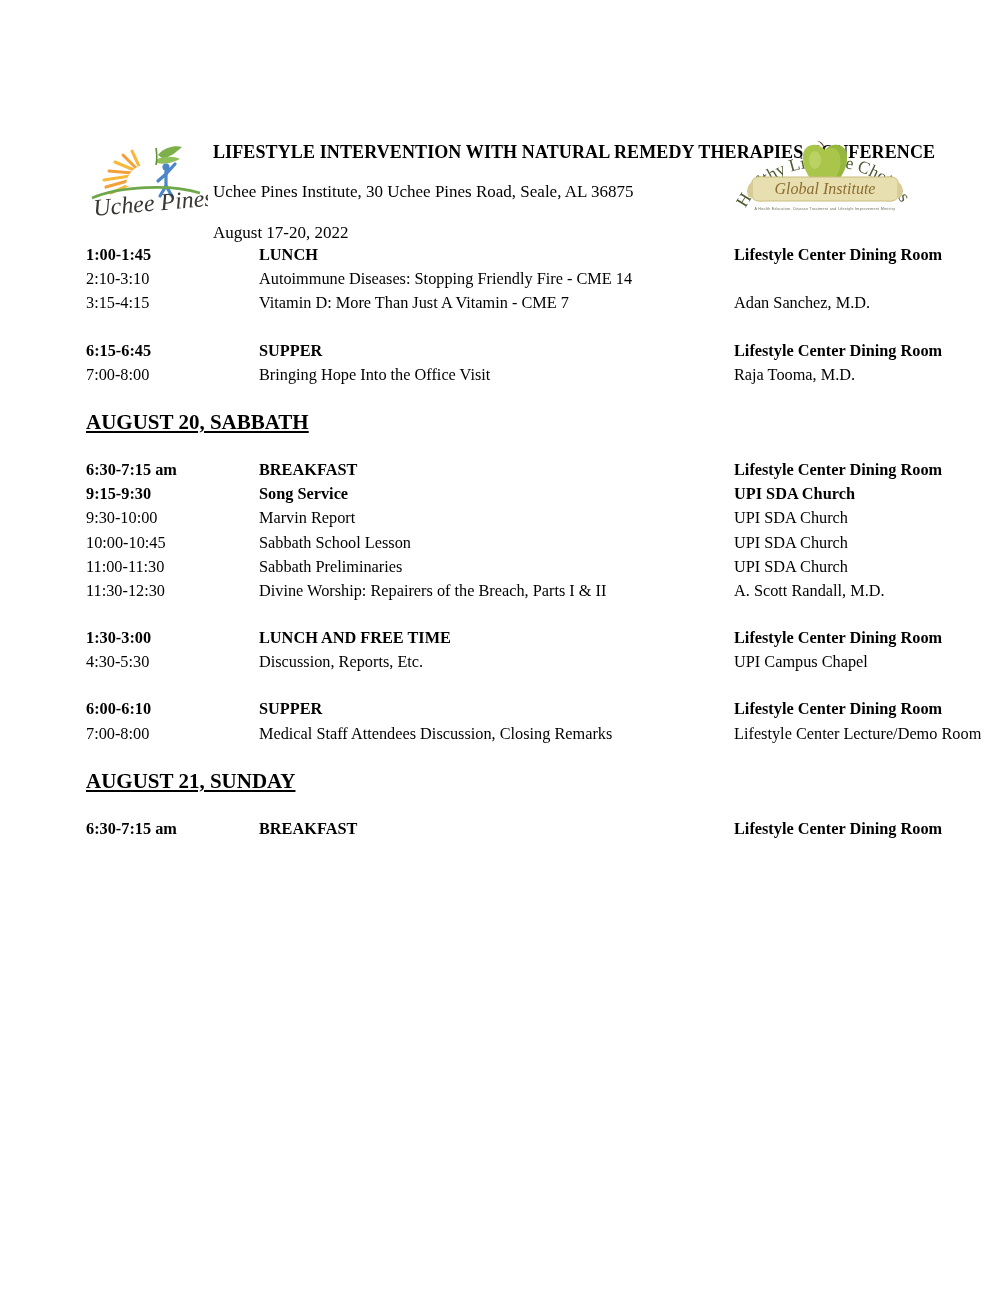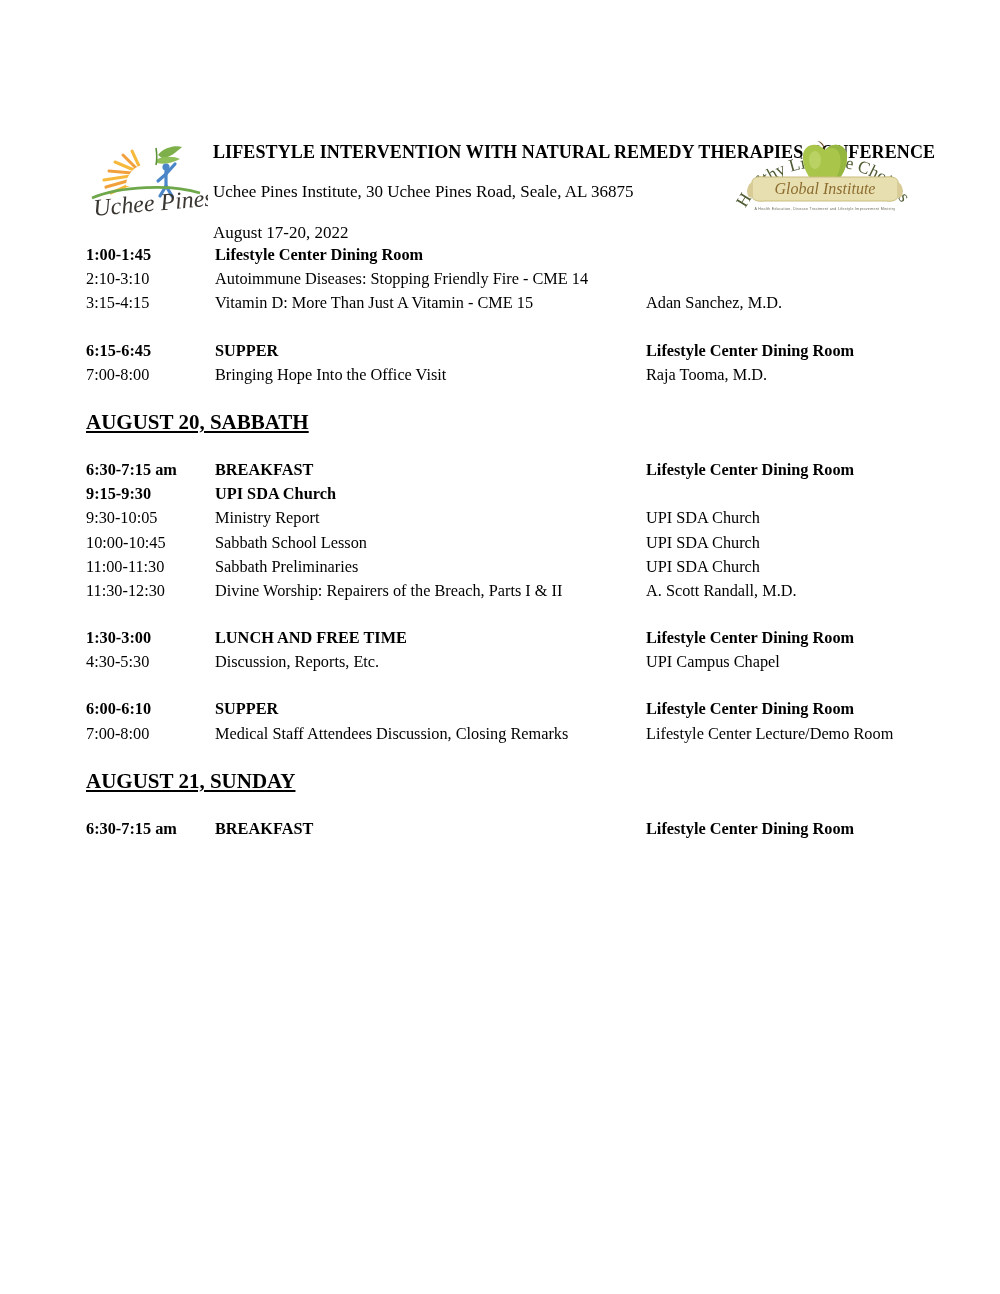--- a/index.html
+++ b/index.html
@@ -83,20 +83,21 @@
     width: 830px;
   }
 
   .row {
     display: flex;
     align-items: baseline;
     height: 24.2px;
     font-size: 16.3px;
     line-height: 24.2px;
     white-space: nowrap;
+    gap: 44px;
   }
   .row.bold { font-weight: bold; }
 
   .col-time  { width: 129px; flex: 0 0 129px; }
   .col-title { width: 431px; flex: 0 0 431px; }
   .col-place { flex: 1 1 auto; }
 
   .spacer-sm { height: 23px; }
 
   .day-head {
@@ -189,29 +190,30 @@
         <text x="91" y="56" text-anchor="middle" font-family="Liberation Serif, serif" font-size="16" font-style="italic" fill="#8C6D2F">Global Institute</text>
 
         <text x="91" y="72" text-anchor="middle" font-family="Liberation Sans, sans-serif" font-size="3.6" fill="#6C6A5C" letter-spacing="0.3">A Health Education, Disease Treatment and Lifestyle Improvement Ministry</text>
       </svg>
     </div>
   </div>
 
   <div class="schedule">
       <div class="row bold">
         <div class="col-time">1:00-1:45</div>
+        <div class="col-title">LUNCH</div>
         <div class="col-place">Lifestyle Center Dining Room</div>
       </div>
       <div class="row">
         <div class="col-time">2:10-3:10</div>
         <div class="col-title">Autoimmune Diseases: Stopping Friendly Fire - CME 14</div>
       </div>
       <div class="row">
         <div class="col-time">3:15-4:15</div>
-        <div class="col-title">Vitamin D: More Than Just A Vitamin - CME 15</div>
+        <div class="col-title">Vitamin D: More Than Just A Vitamin - CME 7</div>
         <div class="col-place">Adan Sanchez, M.D.</div>
       </div>
       <div class="spacer-sm"></div>
       <div class="row bold">
         <div class="col-time">6:15-6:45</div>
         <div class="col-title">SUPPER</div>
         <div class="col-place">Lifestyle Center Dining Room</div>
       </div>
       <div class="row">
         <div class="col-time">7:00-8:00</div>
@@ -221,25 +223,26 @@
       <div class="spacer-sm"></div>
       <div class="day-head-wrap"><div class="day-head">AUGUST 20, SABBATH</div></div>
       <div class="spacer-sm"></div>
       <div class="row bold">
         <div class="col-time">6:30-7:15 am</div>
         <div class="col-title">BREAKFAST</div>
         <div class="col-place">Lifestyle Center Dining Room</div>
       </div>
       <div class="row bold">
         <div class="col-time">9:15-9:30</div>
-        <div class="col-place">UPI SDA Church</div>
-      </div>
-      <div class="row">
-        <div class="col-time">9:30-10:05</div>
-        <div class="col-title">Ministry Report</div>
+        <div class="col-title">Song Service</div>
+        <div class="col-place">UPI SDA Church</div>
+      </div>
+      <div class="row">
+        <div class="col-time">9:30-10:00</div>
+        <div class="col-title">Marvin Report</div>
         <div class="col-place">UPI SDA Church</div>
       </div>
       <div class="row">
         <div class="col-time">10:00-10:45</div>
         <div class="col-title">Sabbath School Lesson</div>
         <div class="col-place">UPI SDA Church</div>
       </div>
       <div class="row">
         <div class="col-time">11:00-11:30</div>
         <div class="col-title">Sabbath Preliminaries</div>

